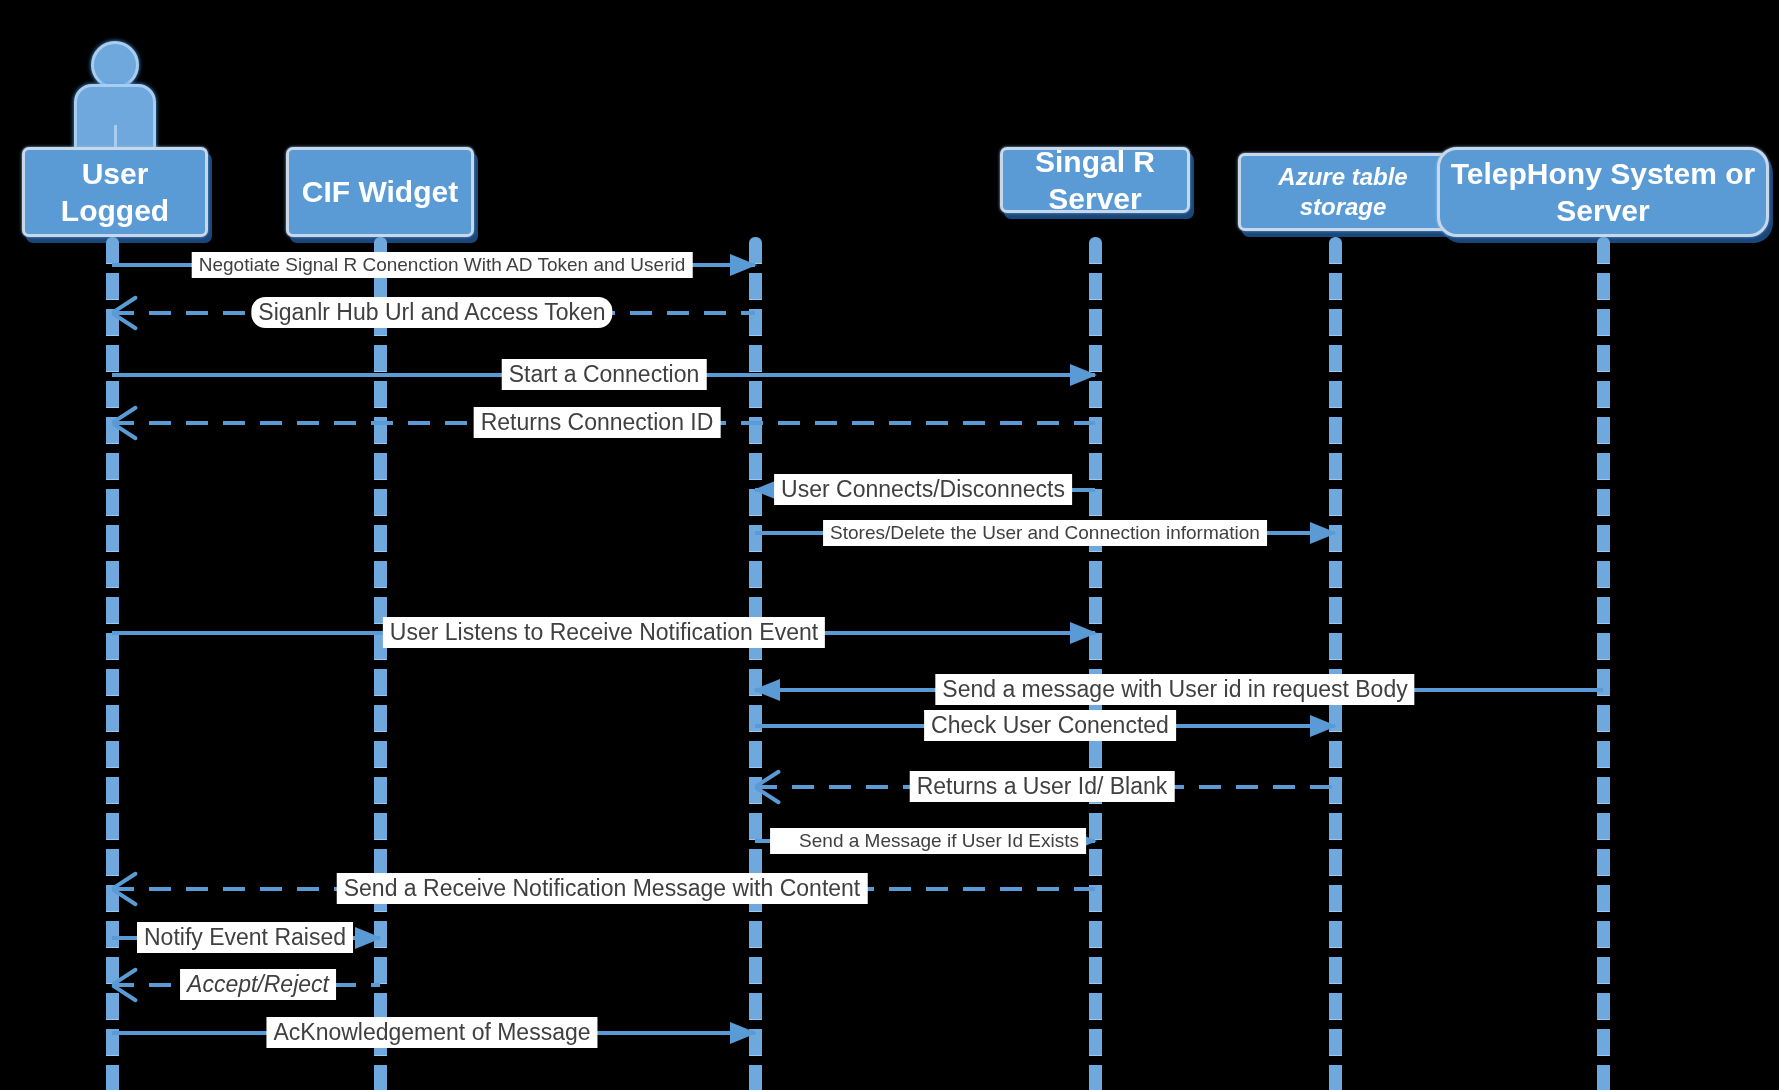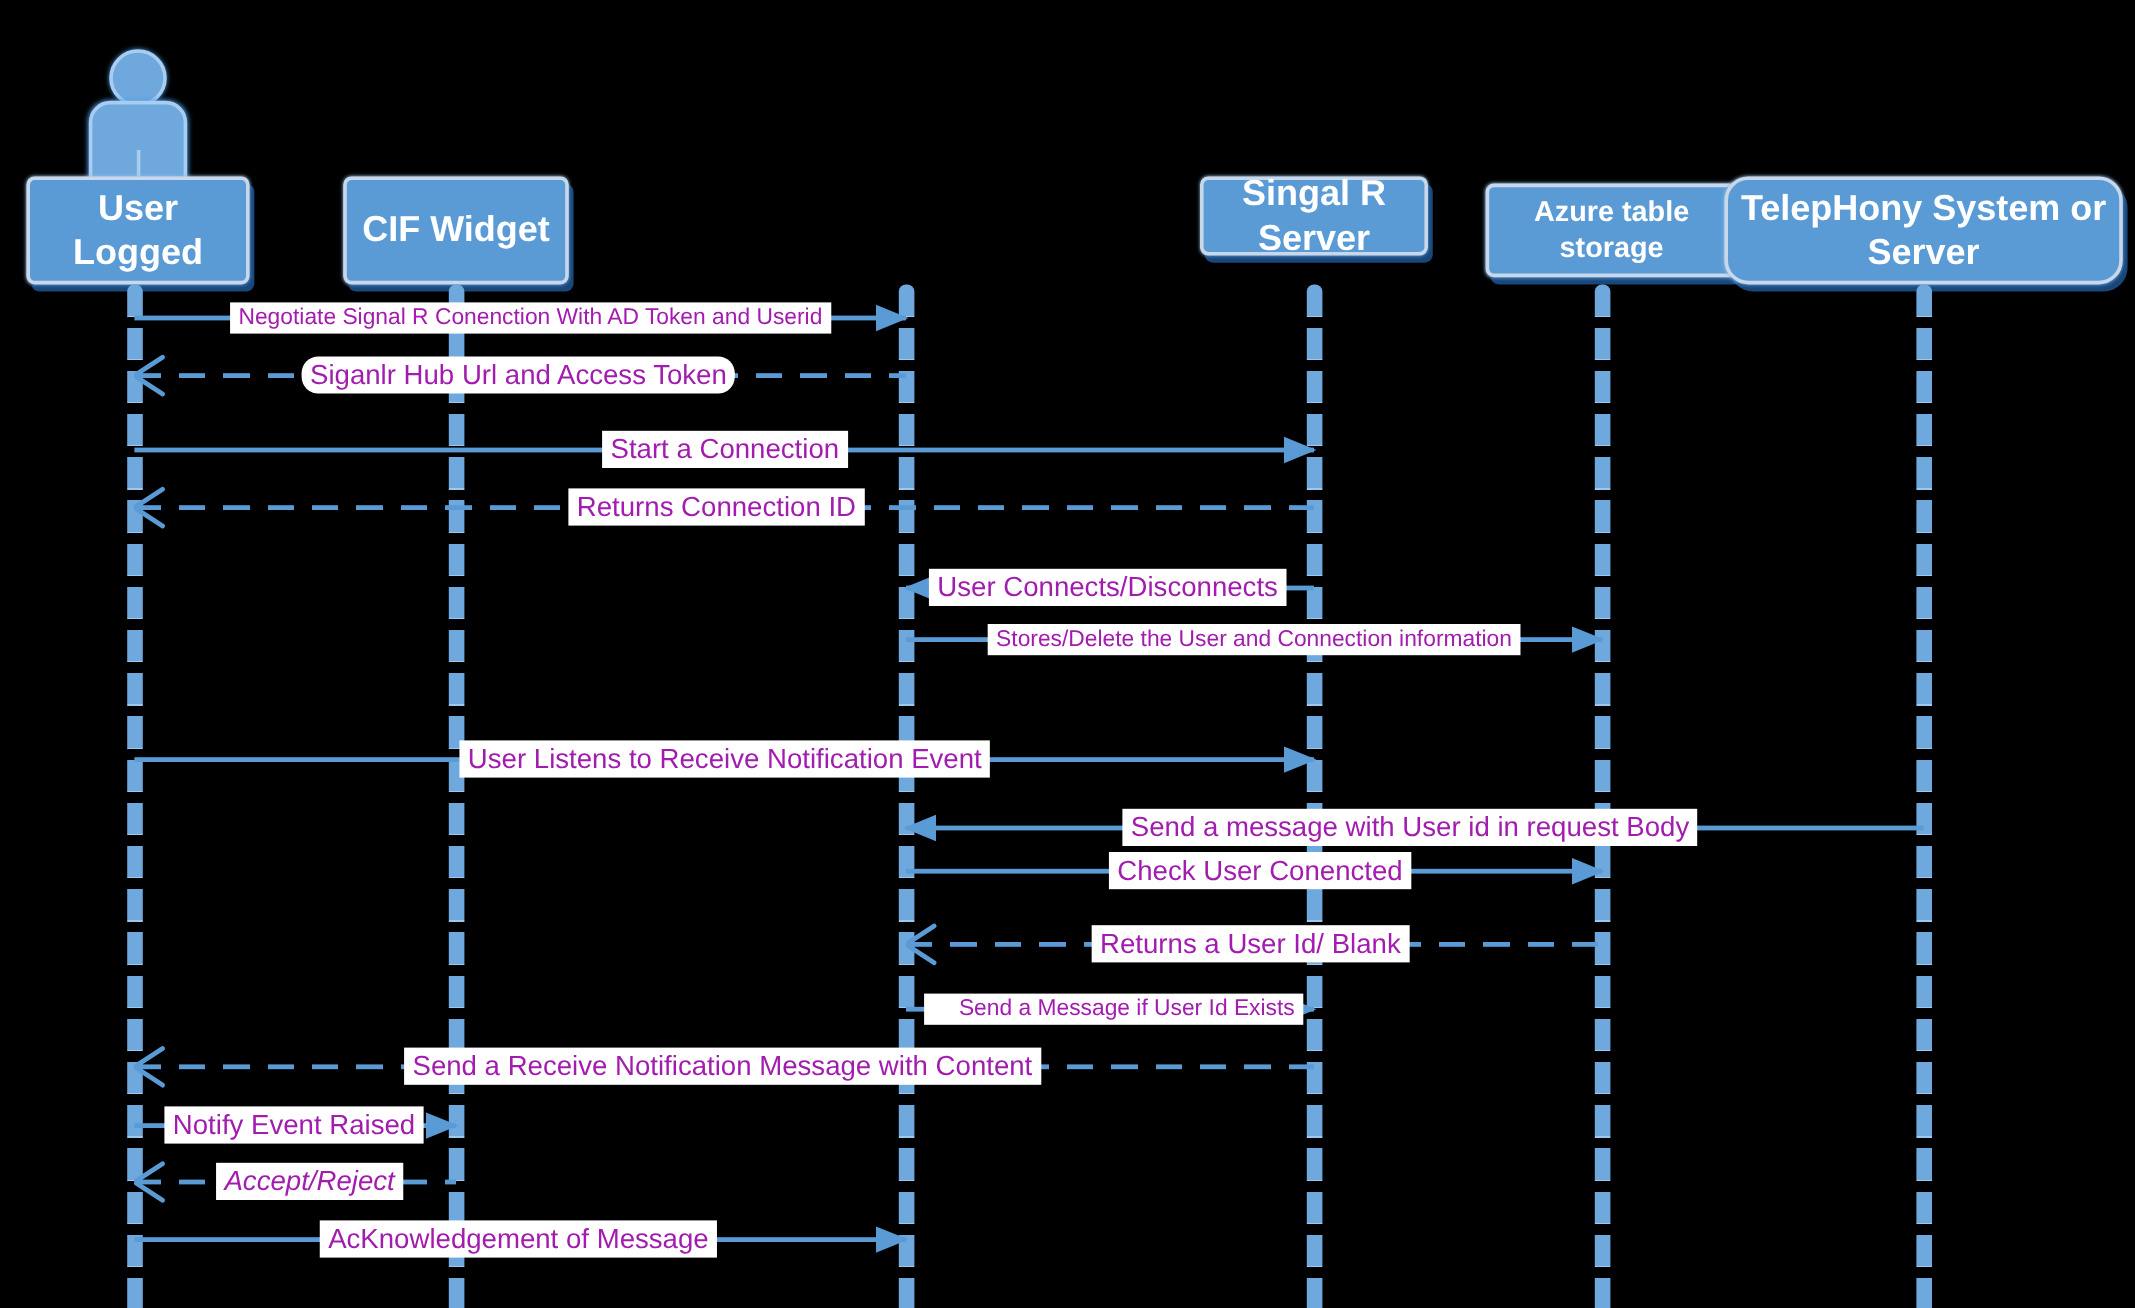--- a/index.html
+++ b/index.html
@@ -54,21 +54,21 @@
   }
   .head-open-left{position:absolute;left:0;top:0;width:28px;height:0;}
   .head-open-left::before,.head-open-left::after{
     content:"";position:absolute;left:0;top:-2px;width:30px;height:4px;background:#5b9bd5;
     transform-origin:left center;border-radius:2px;
   }
   .head-open-left::before{transform:rotate(-33deg);}
   .head-open-left::after{transform:rotate(33deg);}
   .label{
     position:absolute;top:-16px;transform:translateX(-50%);
-    background:#fff;color:#a21caf;font-size:23px;line-height:1.25;
+    background:#fff;color:#404040;font-size:23px;line-height:1.25;
     padding:1px 7px;white-space:nowrap;
   }
   .label.small{font-size:19px;top:-13px;}
 </style>
 </head>
 <body>
 
 <div id="stage">
 
   <div class="person" style="left:62px;top:6px;width:106px;">
@@ -78,21 +78,21 @@
 
   <div class="actor" style="left:22px;top:112px;width:186px;height:90px;">
     <span>User Logged</span>
   </div>
   <div class="actor" style="left:286px;top:112px;width:188px;height:90px;">
     <span>CIF Widget</span>
   </div>
   <div class="actor" style="left:1000px;top:112px;width:190px;height:66px;">
     <span>Singal R Server</span>
   </div>
-  <div class="actor small" style="left:1238px;top:118px;width:210px;height:78px;">
+  <div class="actor small" style="left:1238px;top:118px;width:210px;height:78px;font-style:italic;">
     <span>Azure table storage</span>
   </div>
   <div class="actor" style="left:1437px;top:112px;width:332px;height:90px;border-radius:20px;">
     <span>TelepHony System or Server</span>
   </div>
 
   <div class="lifeline" style="left:106px;"></div>
   <div class="lifeline" style="left:374px;"></div>
   <div class="lifeline" style="left:749px;"></div>
   <div class="lifeline" style="left:1089px;"></div>

